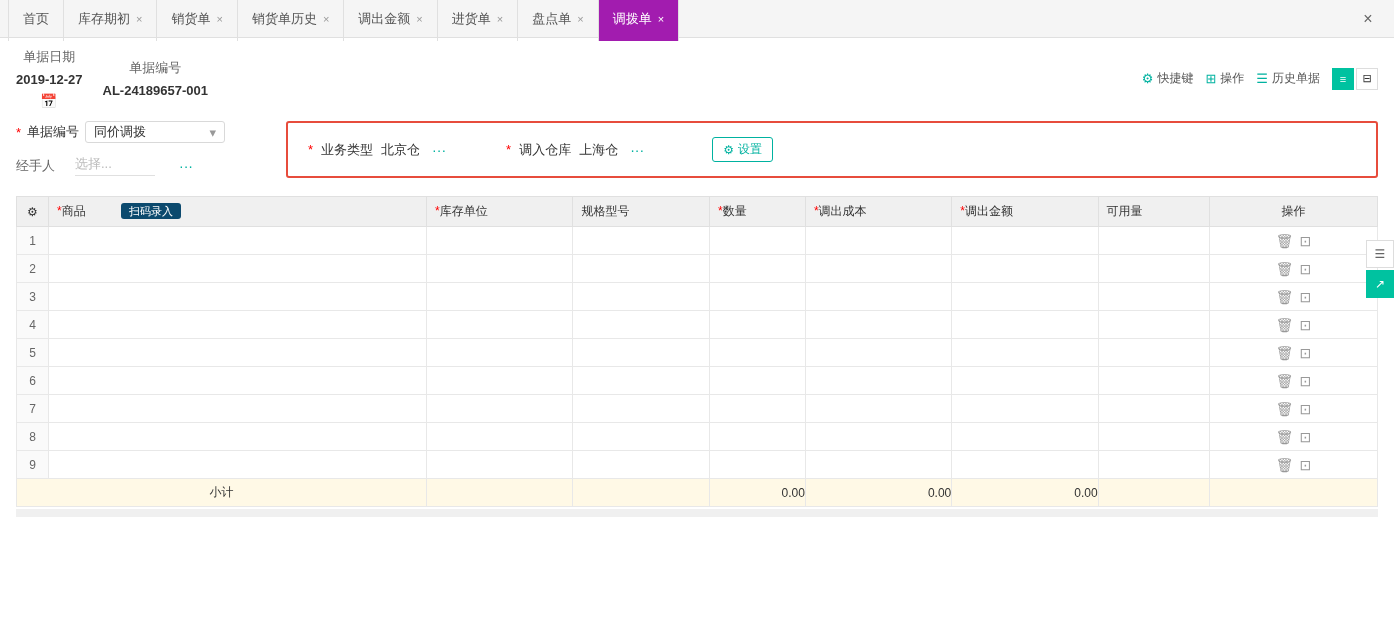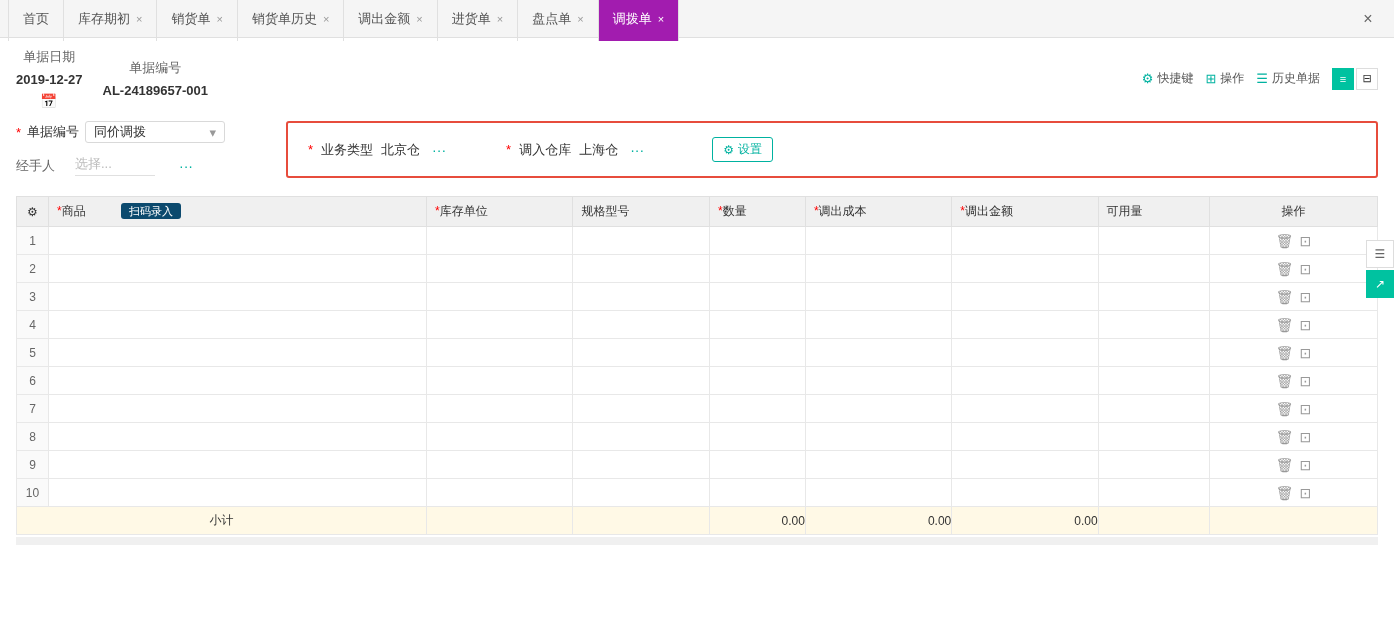--- a/index.html
+++ b/index.html
@@ -397,36 +397,20 @@
           <td></td>
           <td></td>
           <td></td>
           <td>
             <div class="row-actions">
               <span class="row-action-btn">🗑</span>
               <span class="row-action-btn">⊡</span>
             </div>
           </td>
         </tr>
-        <tr>
-          <td class="row-num">10</td>
-          <td></td>
-          <td></td>
-          <td></td>
-          <td></td>
-          <td></td>
-          <td></td>
-          <td></td>
-          <td>
-            <div class="row-actions">
-              <span class="row-action-btn">🗑</span>
-              <span class="row-action-btn">⊡</span>
-            </div>
-          </td>
-        </tr>
 
         <tr style="background:#be185d;">
           <td colspan="2" class="subtotal-label" style="background:#fff9e6;text-align:center;font-weight:500;">小计</td>
           <td style="background:#fff9e6;"></td>
           <td style="background:#fff9e6;"></td>
           <td class="subtotal">0.00</td>
           <td class="subtotal">0.00</td>
           <td class="subtotal">0.00</td>
           <td style="background:#fff9e6;"></td>
           <td style="background:#fff9e6;"></td>

